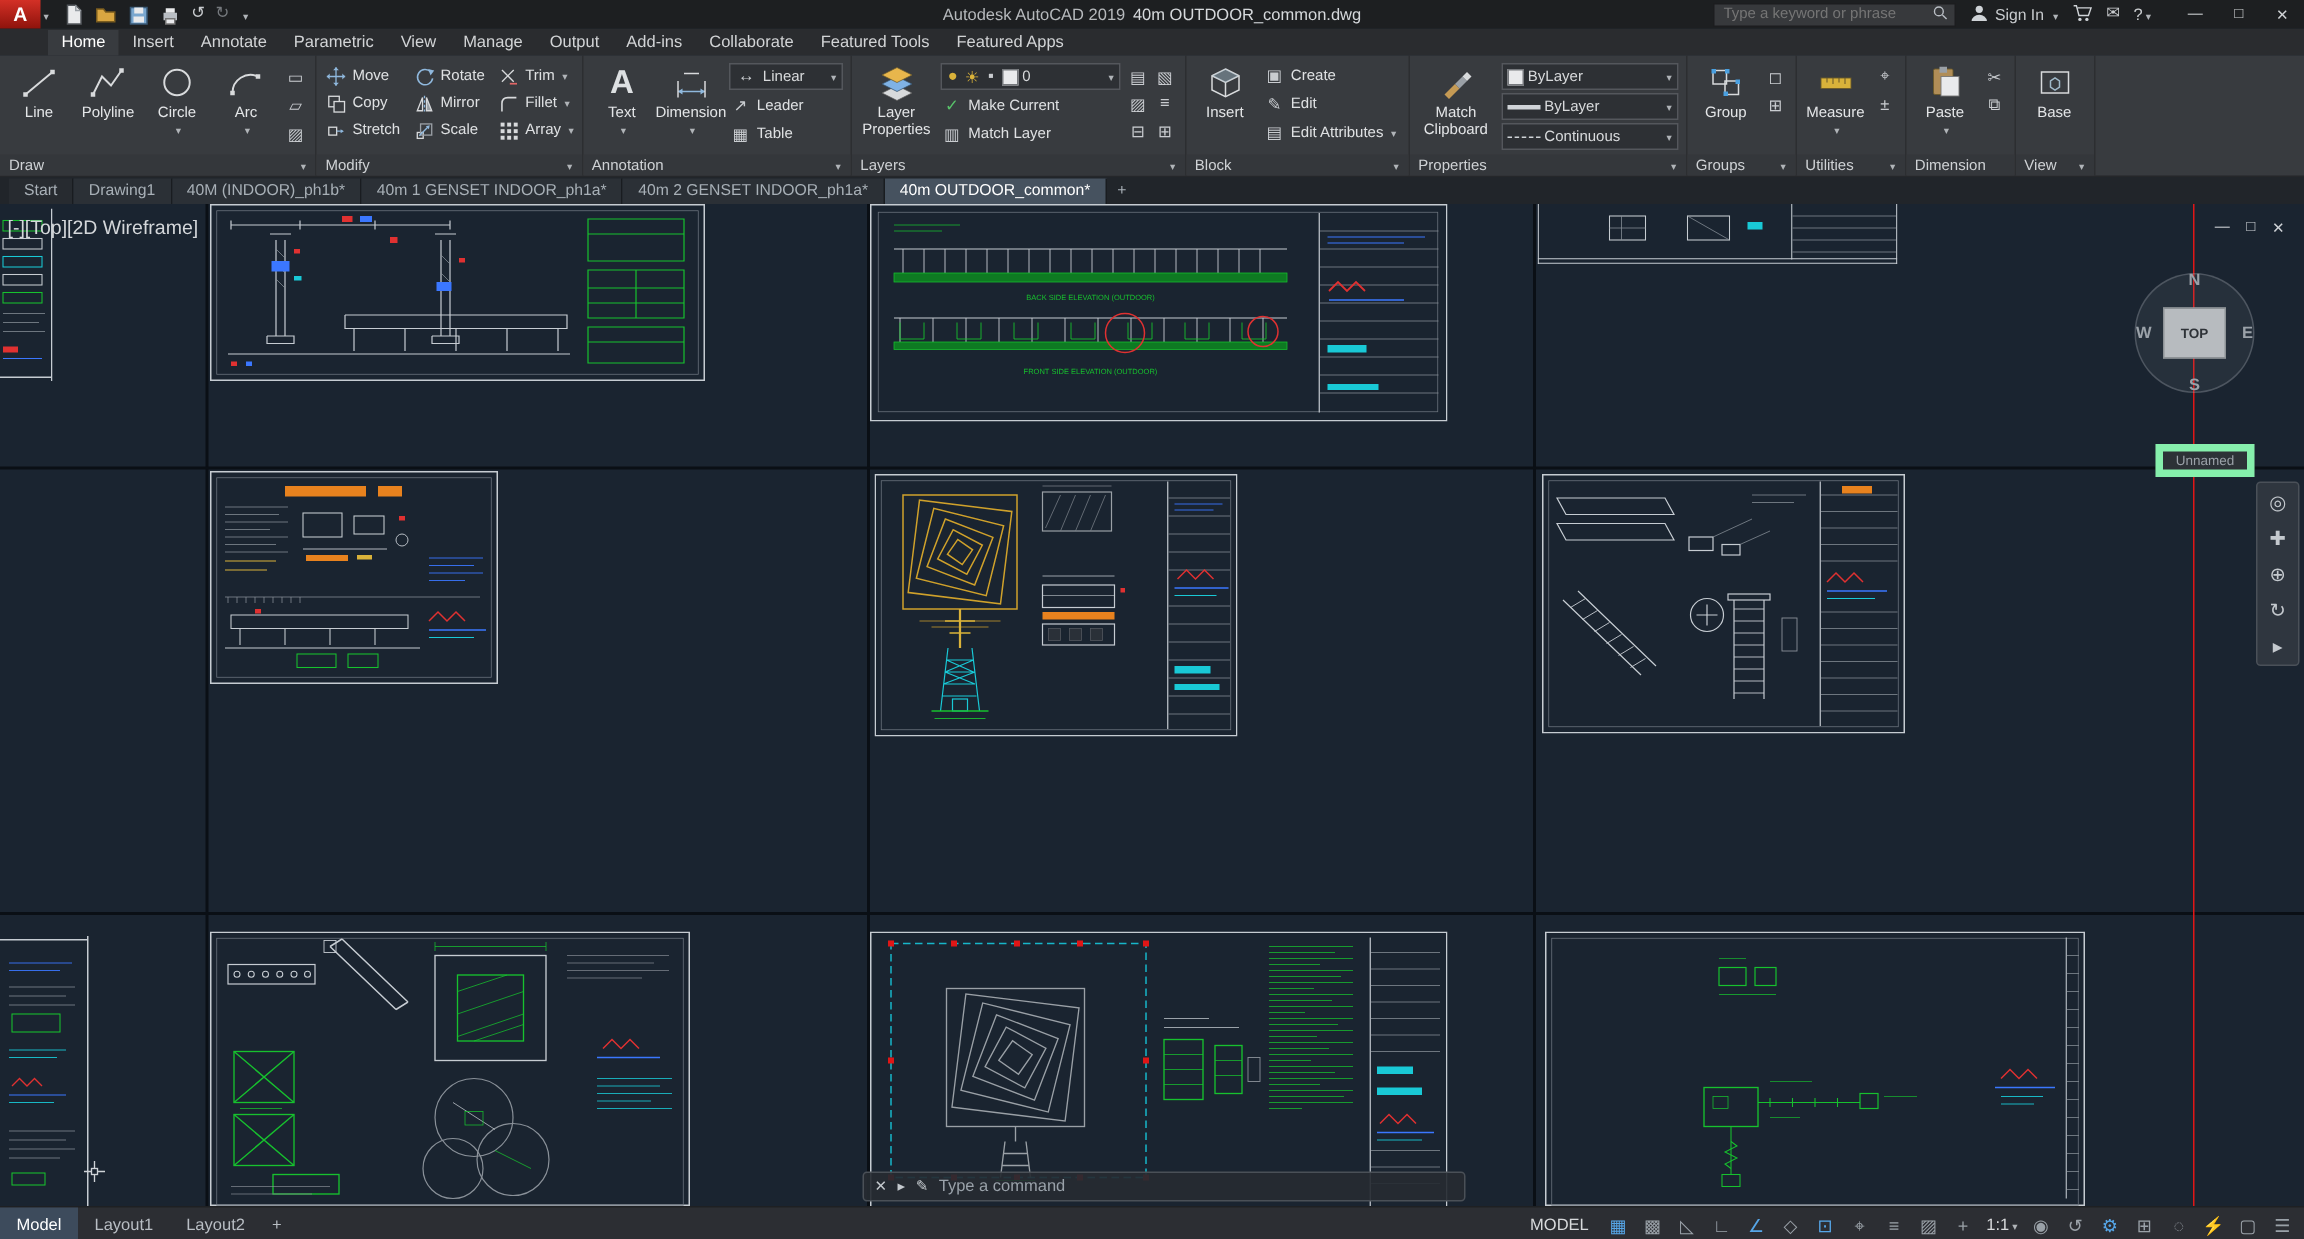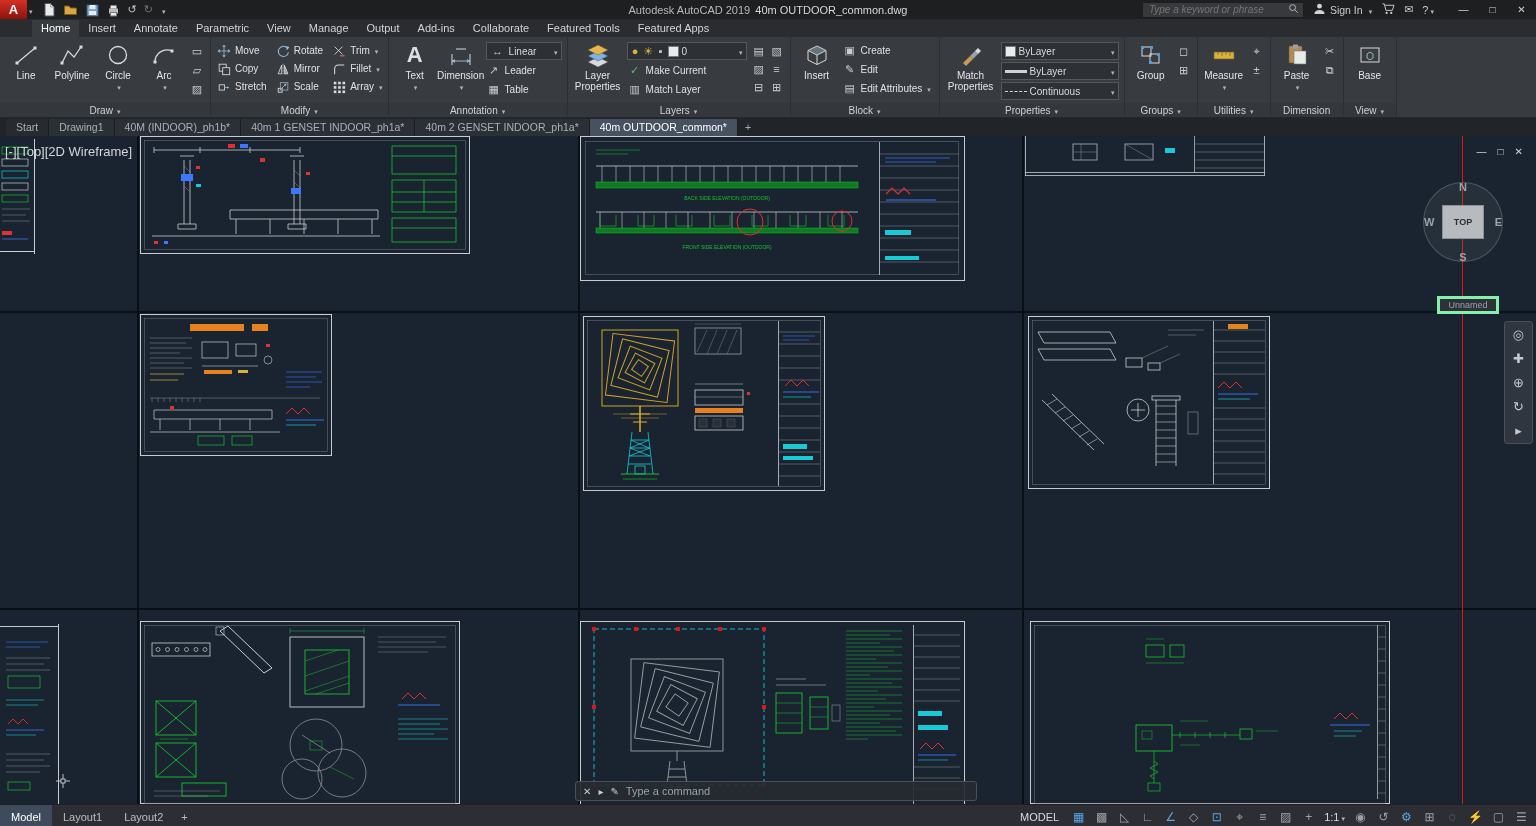--- a/index.html
+++ b/index.html
@@ -8,35 +8,35 @@
   #titlebar{height:19px;background:#1d1f21;display:flex;align-items:center;font-size:11px;color:#c9cccf;position:relative}
   .alogo{width:27px;height:19px;background:linear-gradient(#d33026,#8f130c);color:#fff;font-weight:bold;display:flex;align-items:center;justify-content:center;font-size:13px}
   .qat{display:flex;align-items:center;gap:7px;padding:0 9px}
   .qat svg{display:block}
   .gicon{display:inline-flex;align-items:center;justify-content:center;line-height:1}
   .dim{color:#75797d}
   .title-center{position:absolute;left:0;right:0;text-align:center;font-size:11px;color:#b6b9bc;pointer-events:none}
   .title-center .doc{color:#d6d9dc;margin-left:2px}
   .tright{margin-left:auto;display:flex;align-items:center;gap:9px}
   .search{display:flex;align-items:center;background:#37393c;border:1px solid #1c1d1f;height:14px;width:152px;padding:0 4px;gap:4px}
-  .search input{flex:1;background:transparent;border:0;outline:0;color:#cfd2d5;font-size:10px;font-style:italic;min-width:0}
+  .search input{flex:1;background:transparent;border:0;outline:0;color:#cfd2d5;font-size:10px;min-width:0}
   .signin{display:flex;align-items:center;gap:4px;font-size:10.5px}
   .dd::after{content:"▾";font-size:7px;color:#b0b4b8;margin-left:2px}
   .winbtns{display:flex;margin-left:6px}
   .winbtn{width:29px;height:19px;display:flex;align-items:center;justify-content:center;font-size:10px;color:#cfd2d5}
   .winbtn.close{background:transparent}
   
   #menubar{height:18px;background:#2a2c2f;display:flex;align-items:flex-end;padding-left:32px;font-size:11px;color:#d2d4d6}
   .mtab2{padding:2px 9px 3px;white-space:nowrap}
   .mtab2.active{background:#383b3f;color:#fff}
   
   #ribbon{height:80px;background:#383b3f;display:flex;border-bottom:1px solid #25272a}
   .panel{display:flex;flex-direction:column;border-right:1px solid #2c2e31}
   .panel-body{flex:1;display:flex;align-items:flex-start;padding:2px 5px 0;gap:4px}
-  .panel-label{height:14px;font-size:10px;color:#cfd2d5;display:flex;align-items:center;justify-content:center;gap:2px;background:#34373b;white-space:nowrap;padding:0 6px}
+  .panel-label{height:14px;font-size:10px;color:#cfd2d5;display:flex;align-items:center;justify-content:space-between;gap:2px;background:#34373b;white-space:nowrap;padding:0 6px}
   .bigbtn{display:flex;flex-direction:column;align-items:center;width:42px;font-size:10px;color:#e3e5e7;padding-top:2px;text-align:center;line-height:1.05}
   .bigbtn .bicon{width:28px;height:28px;display:flex;align-items:center;justify-content:center;margin-bottom:2px}
   .col{display:flex;flex-direction:column;justify-content:flex-start;gap:2px;padding-top:3px}
   .smallbtn{display:flex;align-items:center;gap:3px;font-size:10px;color:#dfe1e3;height:17px;white-space:nowrap}
   .sicon{width:16px;height:16px;display:inline-flex;align-items:center;justify-content:center}
   .gi{font-size:11px;color:#c9ccd0;width:16px;height:16px;display:inline-flex;align-items:center;justify-content:center}
   .yel{color:#d9b23a}.grn{color:#58c26a}
   .minicol{display:flex;flex-direction:column;gap:3px;padding-top:4px}
   .minigrid{display:grid;grid-template-columns:16px 16px;gap:2px;padding-top:4px}
   .combo{display:flex;align-items:center;background:#2d3034;border:1px solid #54575c;height:16px;font-size:10px;color:#d8dadc;padding:0 3px;gap:3px}
@@ -59,21 +59,21 @@
   .wctrl{position:absolute;right:13px;top:10px;display:flex;gap:11px;color:#cfd3d7;font-size:10px}
   .redline{position:absolute;left:1462px;top:0;width:1px;height:668px;background:#e01616}
   .viewcube{position:absolute;left:1417px;top:40px;width:92px;height:92px}
   .vc-ring{position:absolute;left:6px;top:6px;right:6px;bottom:6px;border-radius:50%;background:rgba(120,128,136,.13);border:1px solid rgba(170,176,182,.3)}
   .vc-letter{position:absolute;font-size:11px;color:#9ba2a9;font-weight:bold}
   .vc-n{left:50%;top:5px;transform:translateX(-50%)}
   .vc-s{left:50%;bottom:5px;transform:translateX(-50%)}
   .vc-w{left:7px;top:50%;transform:translateY(-50%)}
   .vc-e{right:7px;top:50%;transform:translateY(-50%)}
   .vc-top{position:absolute;left:50%;top:50%;transform:translate(-50%,-50%);width:40px;height:32px;background:#b7bbbf;color:#2e3237;font-size:9px;font-weight:bold;display:flex;align-items:center;justify-content:center;border:1px solid #8d9296}
-  .unnamed{position:absolute;left:1437px;top:160px;width:56px;height:12px;background:#2d3237;border:3px solid #86efac;color:#9aa1a8;font-size:9px;display:flex;align-items:center;justify-content:center}
+  .unnamed{position:absolute;left:1437px;top:160px;width:56px;height:12px;background:#2d3237;border:5px solid #86efac;color:#9aa1a8;font-size:9px;display:flex;align-items:center;justify-content:center}
   .navbar{position:absolute;left:1504px;top:185px;width:27px;background:rgba(52,58,66,.85);border:1px solid #4a5058;border-radius:3px;display:flex;flex-direction:column;align-items:center;padding:6px 0;gap:11px;color:#c4c9ce;font-size:13px}
   .navbar .ni{line-height:1}
   .watermark{position:absolute;left:1283px;top:612px;pointer-events:none}
   .watermark .w1{font-size:19px;color:rgba(165,175,185,.55)}
   .watermark .w2{font-size:12px;color:rgba(165,175,185,.5);margin-top:4px}
   .cmdbar{position:absolute;left:575px;top:645px;width:386px;height:18px;background:rgba(38,43,50,.92);border:1px solid #4a5057;border-radius:3px;display:flex;align-items:center;gap:7px;padding:0 7px;color:#99a1a9;font-size:11px}
   .cmdbar .ci{font-size:10px;color:#c4c9ce}
   .crosshair{position:absolute;left:56px;top:638px}
   
   #statusbar{height:23px;background:#2c2e33;display:flex;align-items:stretch;font-size:11px;border-top:1px solid #1e2023}
@@ -459,21 +459,21 @@
   <div class="panel">
     <div class="panel-body">
       <div class="bigbtn" style="width:52px">
           <span class="bicon">
             <svg width="26" height="26" viewBox="0 0 26 26">
               <path d="M5 21l7-7 3 3-7 7z" fill="#c59a54"></path>
               <path d="M12 14l5-5 3 3-5 5z" fill="#9aa0a6"></path>
               <path d="M17 9l3-3 3 3-3 3z" fill="#d8dadc"></path>
             </svg>
           </span>
-          <span>Match Properties</span>
+          <span>Match Clipboard</span>
         </div>
       <div class="col" style="width:118px">
         <div class="combo">
             <span class="swatch"></span>
             <span>ByLayer</span>
             <span class="dd car"></span>
           </div>
         <div class="combo">
             <span class="lwline"></span>
             <span>ByLayer</span>

